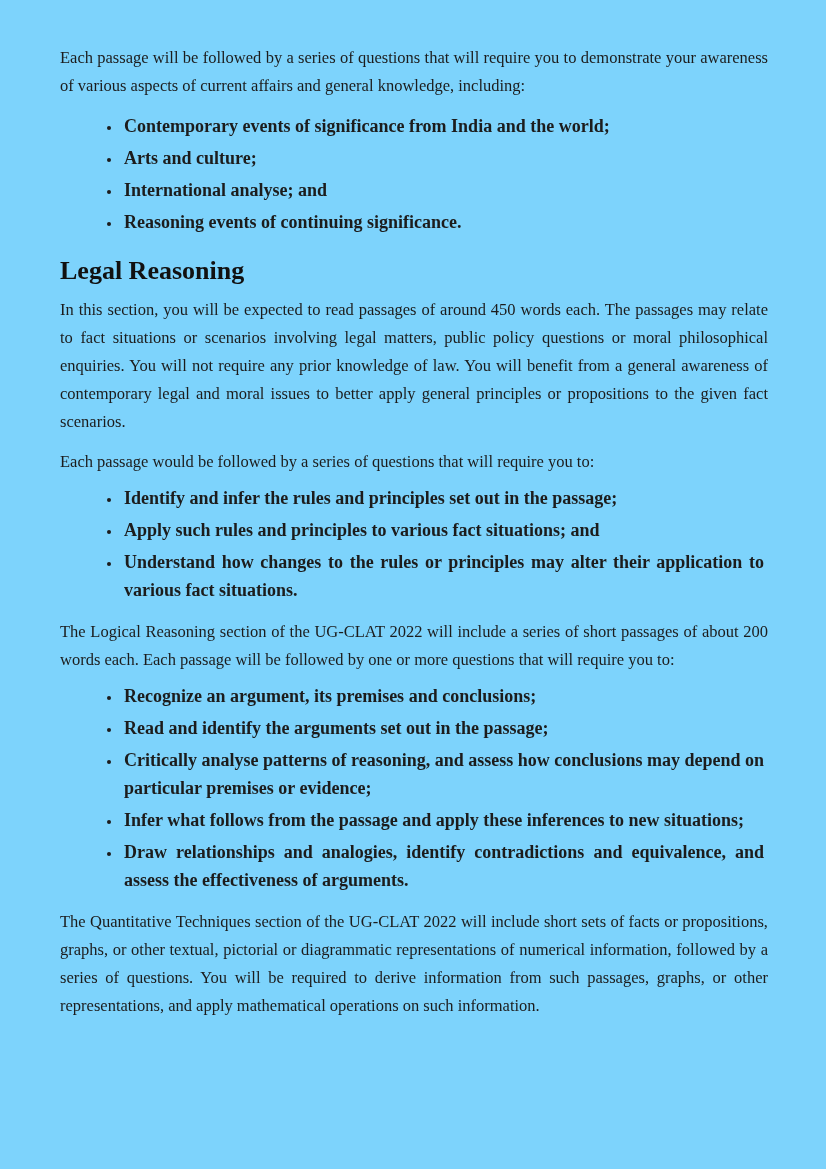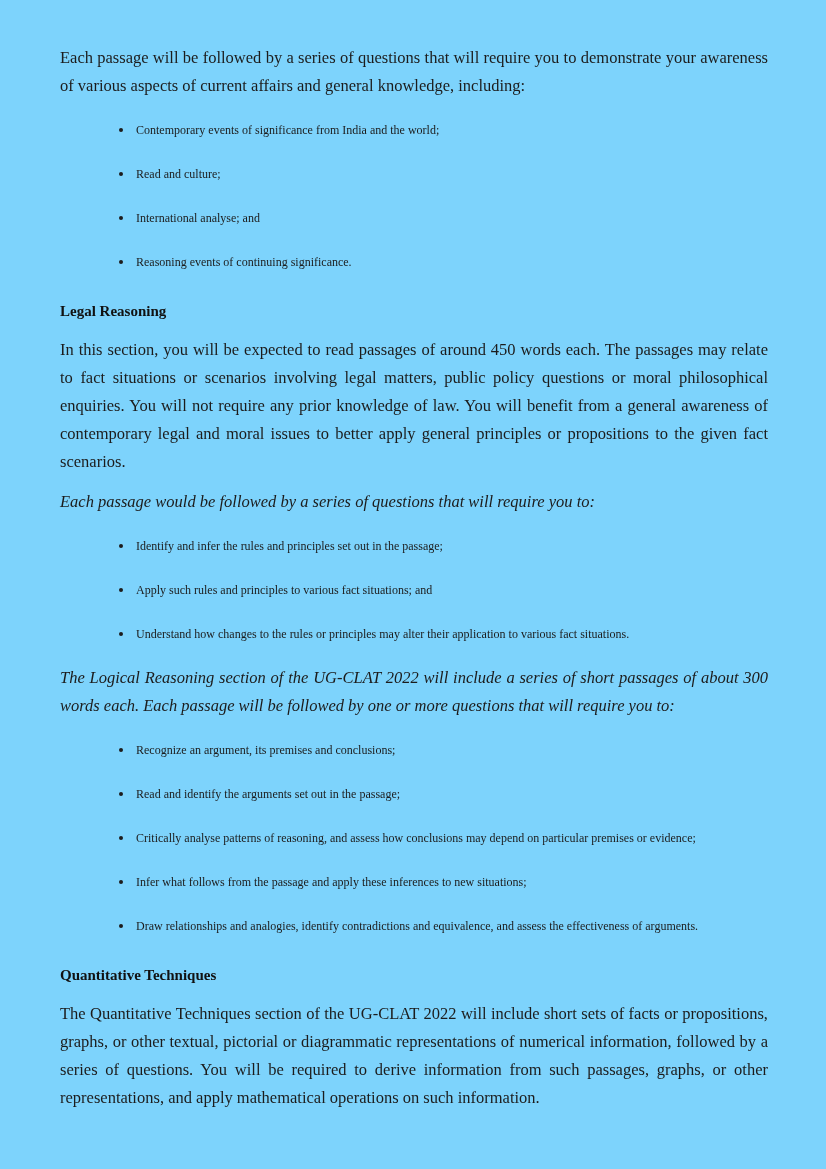--- a/index.html
+++ b/index.html
@@ -19,79 +19,78 @@
     overflow: hidden;
   }
   .para {
     font-size: 16.5px;
     line-height: 28px;
     text-align: justify;
     margin: 0 0 12px 0;
   }
   .para.tight {
     margin-bottom: 8px;
-    font-style: italic;
   }
   .section-heading {
-    font-size: 15px;
+    font-size: 26px;
     font-weight: bold;
     line-height: 26px;
     margin: 22px 0 12px 0;
     color: #111111;
   }
   ul.bullet-list {
     margin: 0 0 14px 0;
     padding: 0 0 0 58px;
     list-style: disc outside;
   }
   ul.bullet-list li {
-    font-size: 12px;
+    font-size: 18px;
     line-height: 28px;
     text-align: justify;
     padding-left: 2px;
-    margin: 16px;
+    margin: 4px;
+    font-weight: bold;
   }
   ul.bullet-list li::marker {
     font-size: 13px;
   }
 </style>
 </head>
 <body>
 
 <div class="page">
 
   <p class="para">Each passage will be followed by a series of questions that will require you to demonstrate your awareness of various aspects of current affairs and general knowledge, including:</p>
 
   <ul class="bullet-list">
     <li>Contemporary events of significance from India and the world;</li>
-    <li>Read and culture;</li>
+    <li>Arts and culture;</li>
     <li>International analyse; and</li>
     <li>Reasoning events of continuing significance.</li>
   </ul>
 
   <h2 class="section-heading">Legal Reasoning</h2>
 
   <p class="para">In this section, you will be expected to read passages of around 450 words each. The passages may relate to fact situations or scenarios involving legal matters, public policy questions or moral philosophical enquiries. You will not require any prior knowledge of law. You will benefit from a general awareness of contemporary legal and moral issues to better apply general principles or propositions to the given fact scenarios.</p>
 
   <p class="para tight">Each passage would be followed by a series of questions that will require you to:</p>
 
   <ul class="bullet-list">
     <li>Identify and infer the rules and principles set out in the passage;</li>
     <li>Apply such rules and principles to various fact situations; and</li>
     <li>Understand how changes to the rules or principles may alter their application to various fact situations.</li>
   </ul>
 
 
-  <p class="para tight">The Logical Reasoning section of the UG-CLAT 2022 will include a series of short passages of about 300 words each. Each passage will be followed by one or more questions that will require you to:</p>
+  <p class="para tight">The Logical Reasoning section of the UG-CLAT 2022 will include a series of short passages of about 200 words each. Each passage will be followed by one or more questions that will require you to:</p>
 
   <ul class="bullet-list">
     <li>Recognize an argument, its premises and conclusions;</li>
     <li>Read and identify the arguments set out in the passage;</li>
     <li>Critically analyse patterns of reasoning, and assess how conclusions may depend on particular premises or evidence;</li>
     <li>Infer what follows from the passage and apply these inferences to new situations;</li>
     <li>Draw relationships and analogies, identify contradictions and equivalence, and assess the effectiveness of arguments.</li>
   </ul>
 
-  <h2 class="section-heading">Quantitative Techniques</h2>
 
   <p class="para">The Quantitative Techniques section of the UG-CLAT 2022 will include short sets of facts or propositions, graphs, or other textual, pictorial or diagrammatic representations of numerical information, followed by a series of questions. You will be required to derive information from such passages, graphs, or other representations, and apply mathematical operations on such information.</p>
 
 </div>
 
 </body></html>

